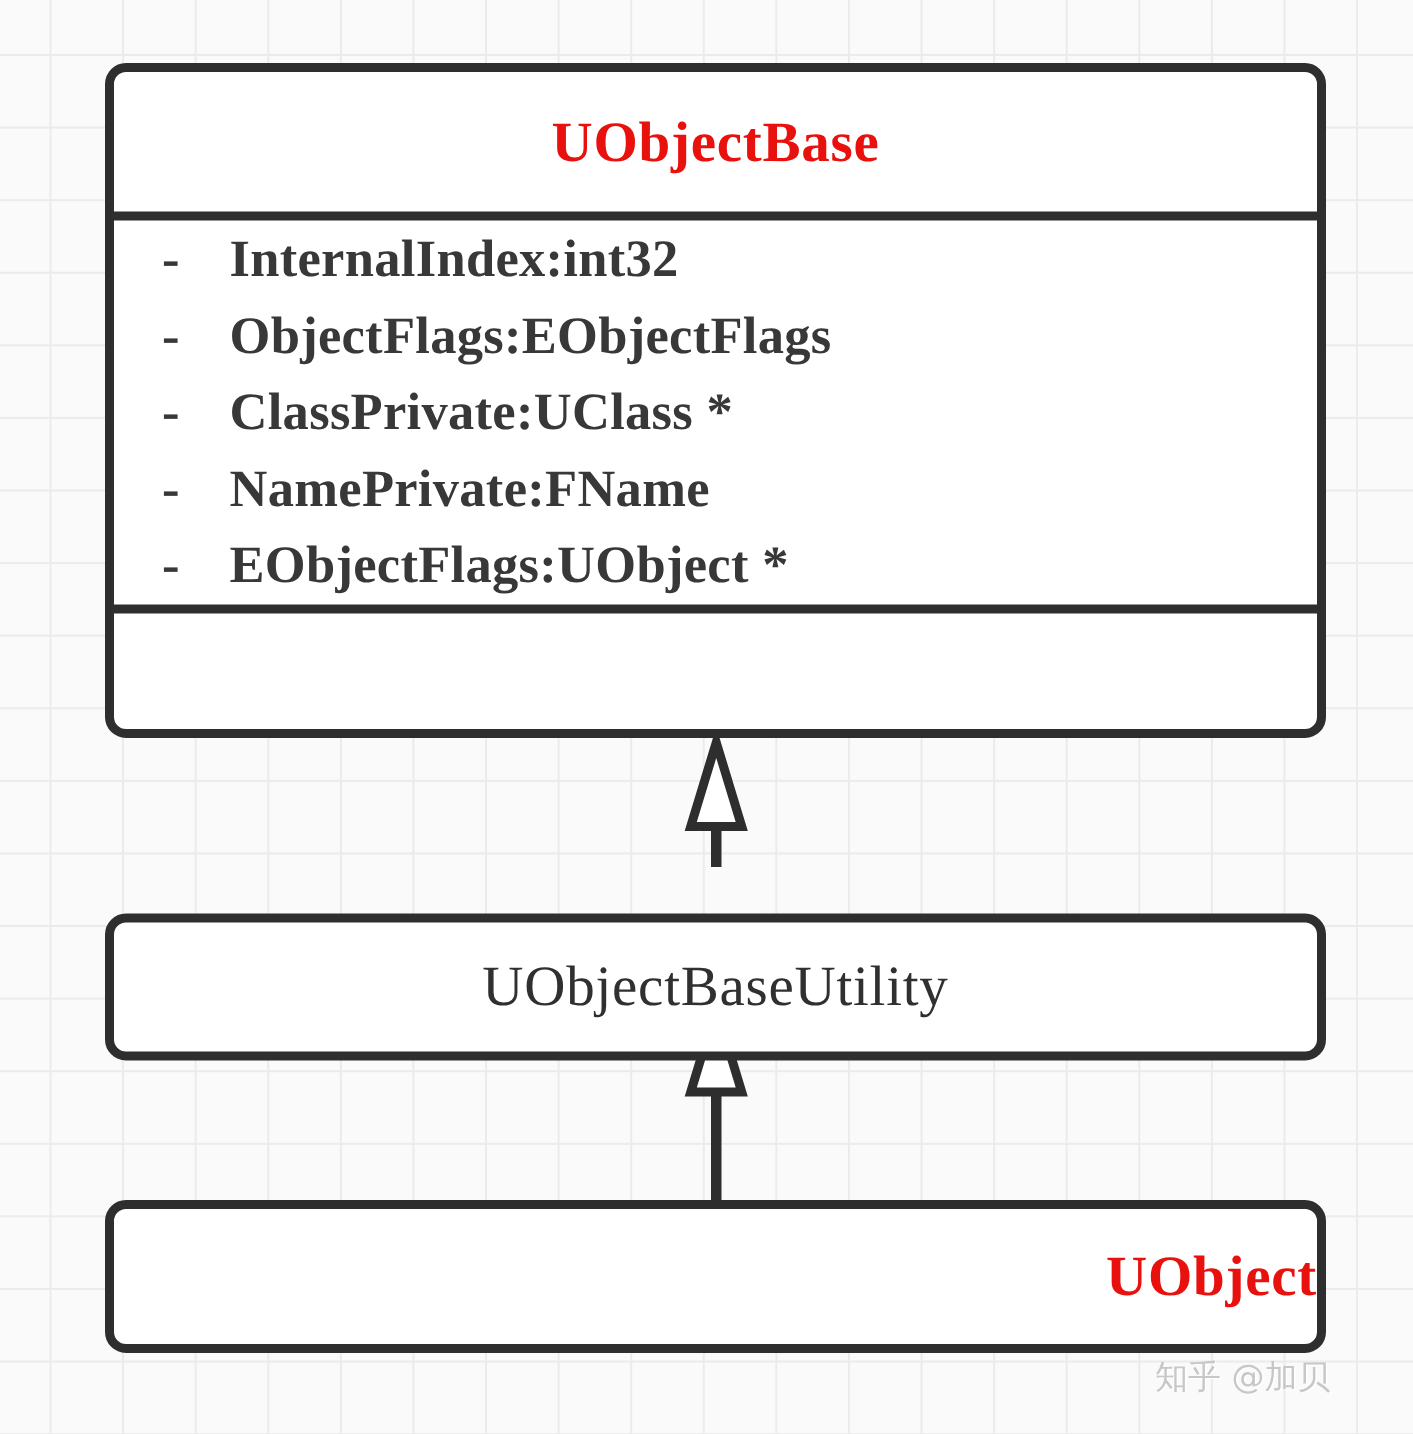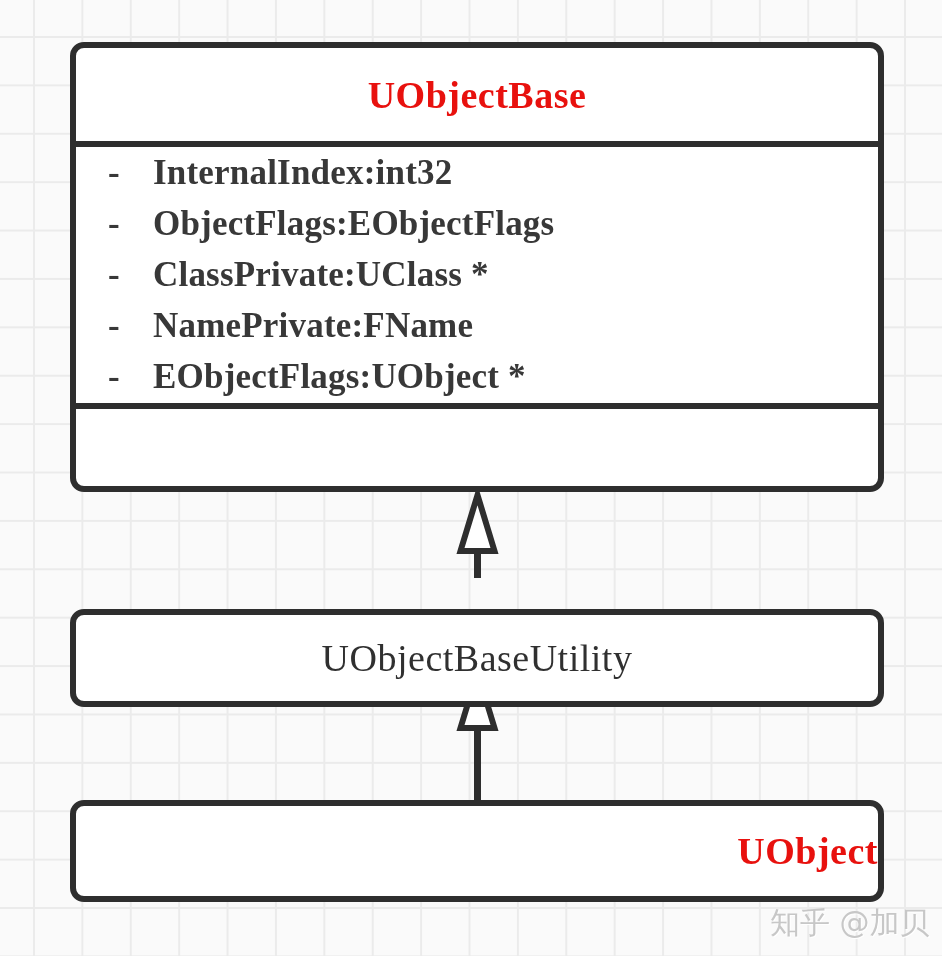--- a/index.html
+++ b/index.html
@@ -105,21 +105,21 @@
   .cls-name-only {
     font-size: 38px;
     letter-spacing: 0.5px;
   }
   .bold { font-weight: bold; }
 
   .watermark {
     position: absolute;
     left: 770px;
     top: 903px;
-    font-size: 30px;
+    font-size: 22px;
     color: #c7c7c7;
     text-shadow: 1px 1px 0 #ffffff;
     white-space: nowrap;
     font-family: "DejaVu Sans", "Liberation Sans", sans-serif;
   }
 </style>
 </head>
 <body>
 
 <div class="canvas">

